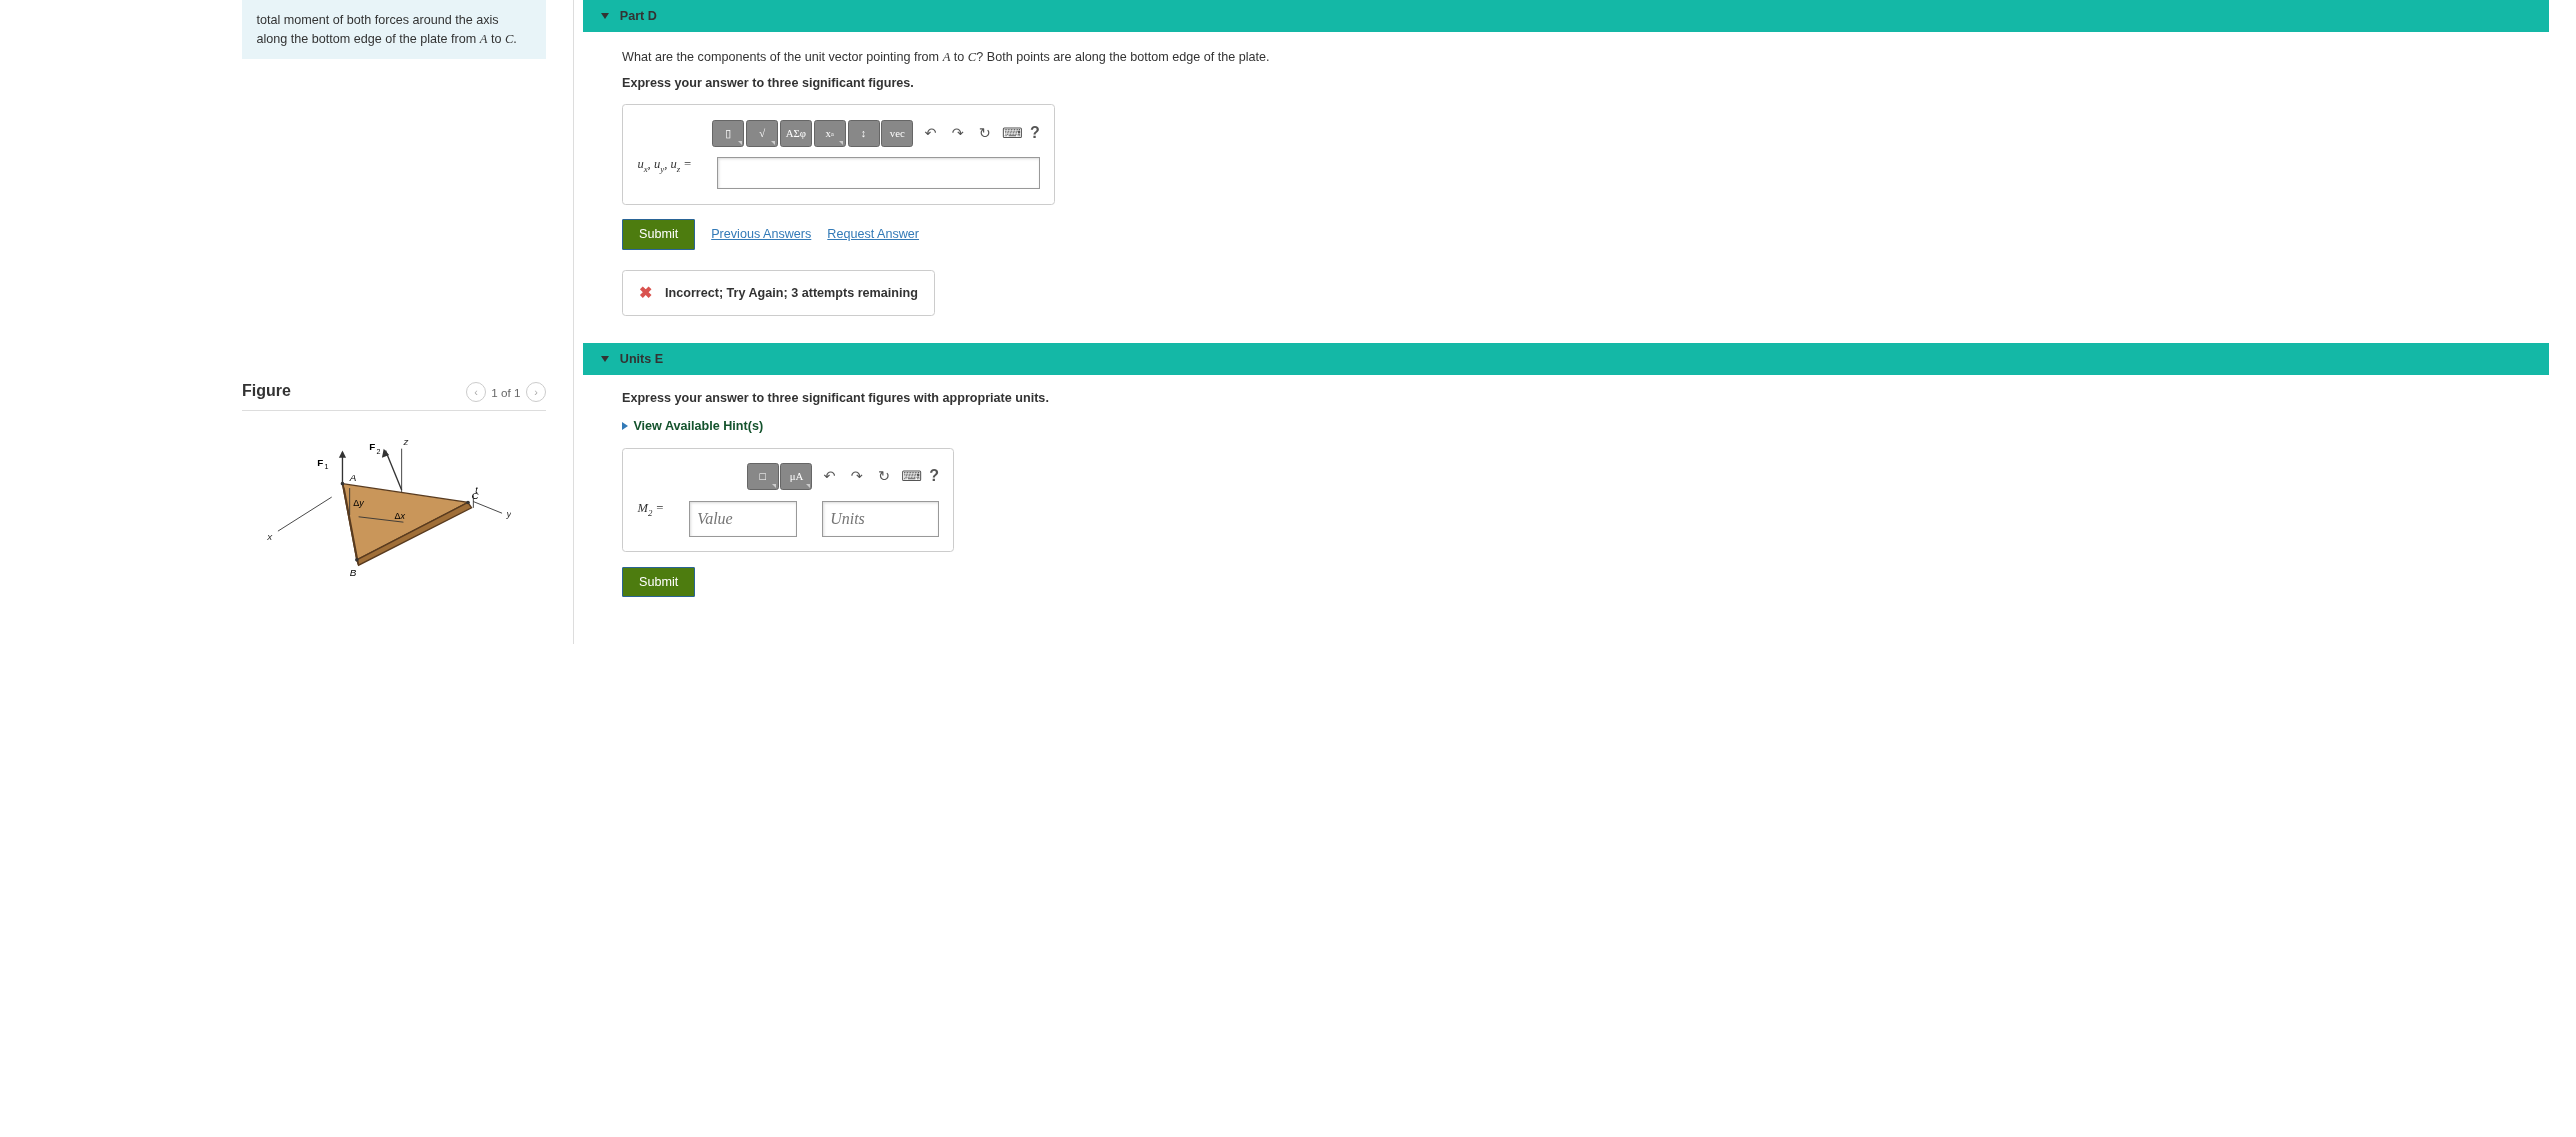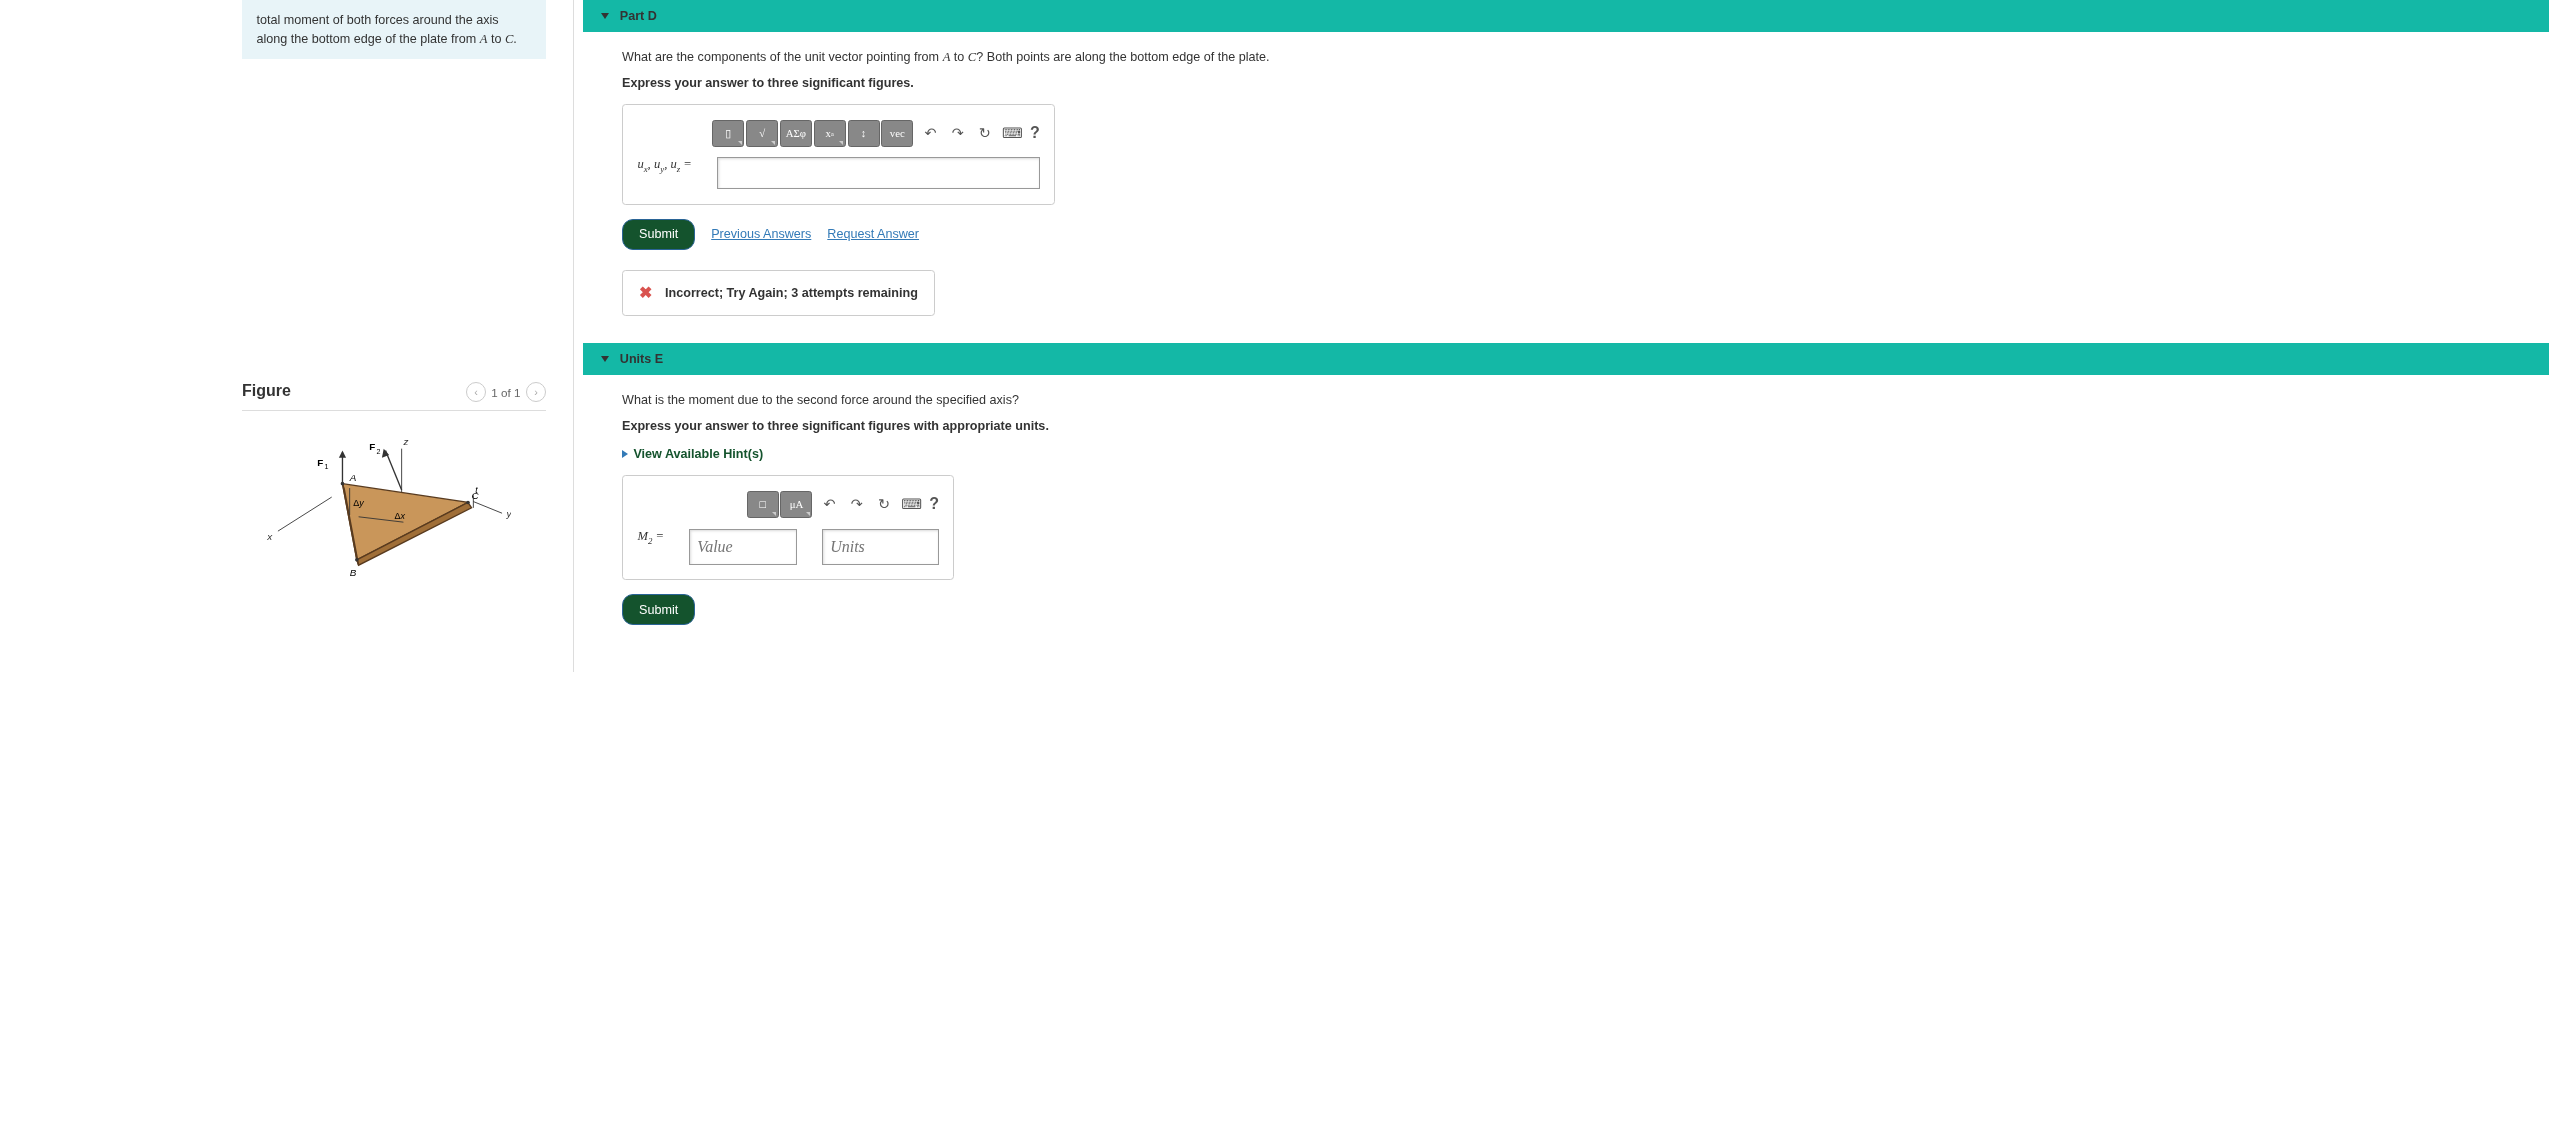--- a/index.html
+++ b/index.html
@@ -193,26 +193,26 @@
       box-shadow: inset 0.9px 0.9px 2.7px rgba(0,0,0,0.15);
     }
 
     .action-row {
       display: flex;
       align-items: center;
       gap: 16px;
       margin-bottom: 20px;
     }
     .submit-btn {
-      background: #14532d;
+      background: #4d7c0f;
       color: #fff;
       border: 0.9px solid #2a6496;
       padding: 7.2px 16px;
       font-size: 12.6px;
-      border-radius: 11px;
+      border-radius: 1px;
       cursor: pointer;
     }
     .link {
       color: #337ab7;
       text-decoration: underline;
       font-size: 12.6px;
       cursor: pointer;
     }
     .feedback-box {
       border: 0.9px solid #ccc;
@@ -349,21 +349,20 @@
         <span class="x-icon">✖</span>
         <span class="feedback-text">Incorrect; Try Again; 3 attempts remaining</span>
       </div>
     </div>
 
     <div class="part-header">
       <span class="caret-down"></span>
       <span>Units E</span>
     </div>
     <div class="part-body">
-      <div class="question-text">What is the moment due to the second force around the specified axis?</div>
       <div class="instruction-text">Express your answer to three significant figures with appropriate units.</div>
       <div class="hints-link">
         <span class="caret-right-blue"></span>
         <span>View Available Hint(s)</span>
       </div>
 
       <div class="answer-box" style="min-width:296px;">
         <div class="eq-toolbar">
           <div class="toolbar-inner">
             <div class="toolbar-group">

